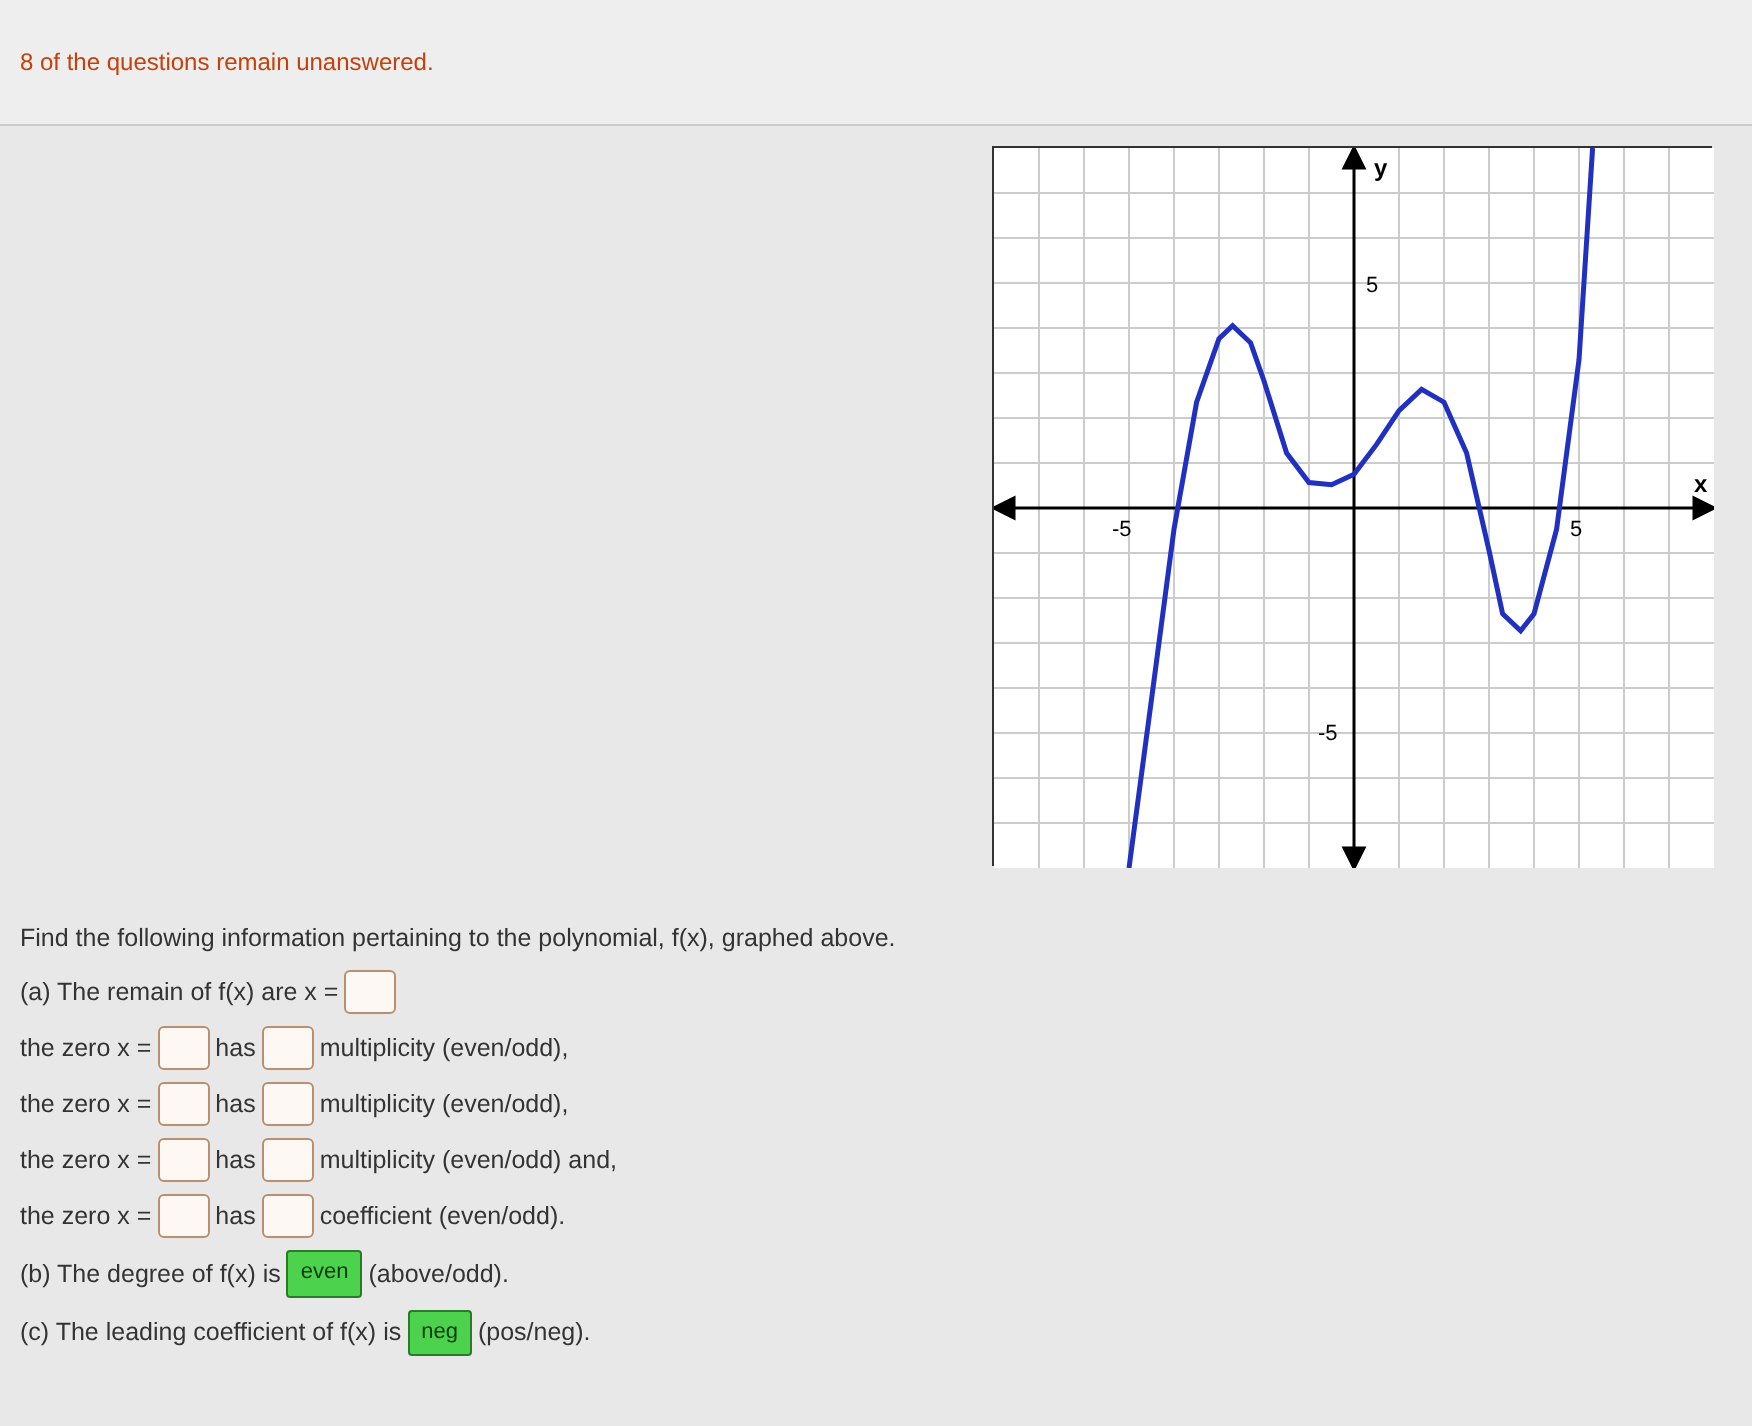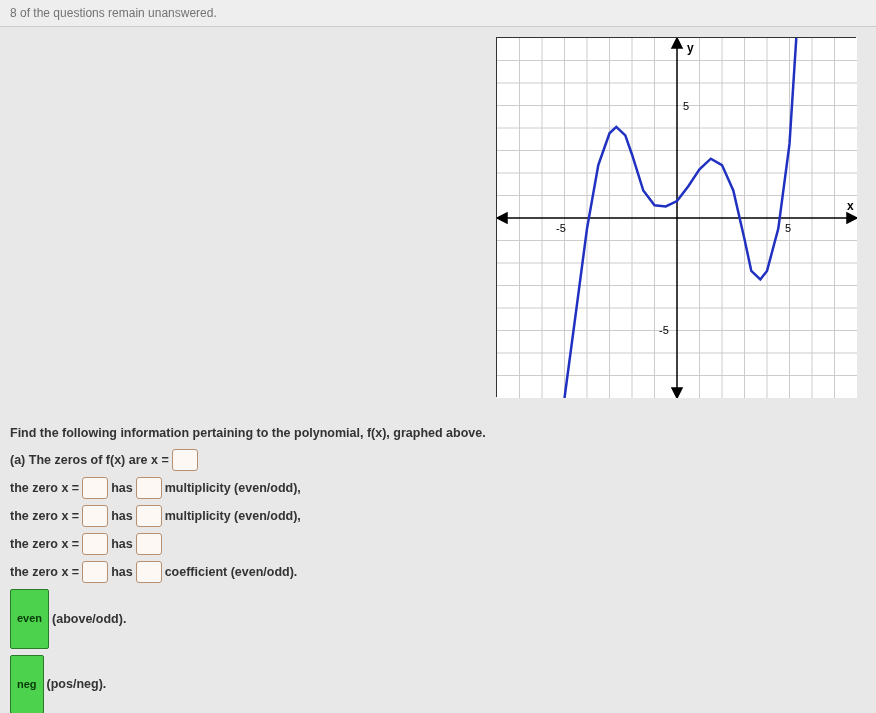--- a/index.html
+++ b/index.html
@@ -5,23 +5,23 @@
   * { box-sizing: border-box; margin: 0; padding: 0; }
   body {
     font-family: Arial, Helvetica, sans-serif;
     background: #e8e8e8;
     color: #444;
     width: 876px;
     height: 713px;
     overflow: hidden;
   }
   .header-bar {
-    padding: 6px 10px;
+    padding: 24px 10px;
     font-size: 12px;
-    color: #737373;
+    color: #c2410c;
     border-bottom: 1px solid #ccc;
     background: #eee;
   }
   .content {
     position: relative;
     padding: 10px;
     height: 680px;
   }
   .graph-box {
     position: absolute;
@@ -34,38 +34,38 @@
   }
   .question-area {
     position: absolute;
     left: 10px;
     top: 390px;
     width: 560px;
     font-size: 12.5px;
     color: #333;
     line-height: 1.6;
   }
-  .question-area .line { margin: 6px 0; display:flex; align-items:center; flex-wrap:wrap; gap:3px;font-weight:bold; }
+  .question-area .line { margin: 6px 0; display:flex; align-items:center; flex-wrap:wrap; gap:3px; }
   .indent { margin-left: 28px; }
   .blank {
     display: inline-block;
     width: 26px;
     height: 22px;
     border: 1px solid #b89070;
     border-radius: 3px;
     background: #fdf8f3;
     vertical-align: middle;
     text-align:center;
     font-size:11px;
     line-height:20px;
     color:#666;
   }
   .filled-green {
     display:inline-block;
-    padding: 20px 6px;
+    padding: 2px 6px;
     border: 1px solid #2a7a2a;
     background: #4cd24c;
     color: #0a3a0a;
     border-radius: 2px;
     font-size: 11px;
     vertical-align: middle;
   }
 </style>
 </head>
 <body>
@@ -124,21 +124,21 @@
       <text x="186" y="72" font-size="11" fill="#000">5</text>
       <text x="162" y="296" font-size="11" fill="#000">-5</text>
       <path id="curve-path" fill="none" stroke="#2030c0" stroke-width="2.5" d="M67.5 360.0 L78.8 275.3 L90.0 190.6 L101.3 127.1 L112.5 95.3 L119.3 88.9 L128.3 97.4 L135.0 116.5 L146.3 152.5 L157.5 167.3 L168.8 168.4 L180.0 163.1 L191.3 148.2 L202.5 131.3 L213.8 120.7 L225.0 127.1 L236.3 152.5 L247.5 201.2 L254.3 232.9 L263.3 241.4 L270.0 232.9 L281.3 190.6 L292.5 105.9 L299.3 0.0"></path>
     </svg>
   </div>
 
   <div class="question-area">
     <div class="line">Find the following information pertaining to the polynomial, f(x), graphed above.</div>
 
     <div class="line">
-      <span>(a) The zeros of f(x) are x =</span>
+      <span>(a) The remain of f(x) are x =</span>
       <span class="blank"></span>
     </div>
 
     <div id="zero-rows">
         <div class="line indent">
           <span>the zero x =</span> 
           <span class="blank"></span> 
           <span>has</span> 
           <span class="blank"></span> 
           <span>multiplicity (even/odd),</span>
@@ -148,34 +148,37 @@
           <span class="blank"></span> 
           <span>has</span> 
           <span class="blank"></span> 
           <span>multiplicity (even/odd),</span>
         </div>
         <div class="line indent">
           <span>the zero x =</span> 
           <span class="blank"></span> 
           <span>has</span> 
           <span class="blank"></span> 
+          <span>multiplicity (even/odd) and,</span>
         </div>
         <div class="line indent">
           <span>the zero x =</span> 
           <span class="blank"></span> 
           <span>has</span> 
           <span class="blank"></span> 
           <span>coefficient (even/odd).</span>
         </div>
       </div>
 
     <div class="line">
+      <span>(b) The degree of f(x) is</span>
       <span class="filled-green">even</span>
       <span>(above/odd).</span>
     </div>
 
     <div class="line">
+      <span>(c) The leading coefficient of f(x) is</span>
       <span class="filled-green">neg</span>
       <span>(pos/neg).</span>
     </div>
   </div>
 
 </div>
 
 </body></html>

